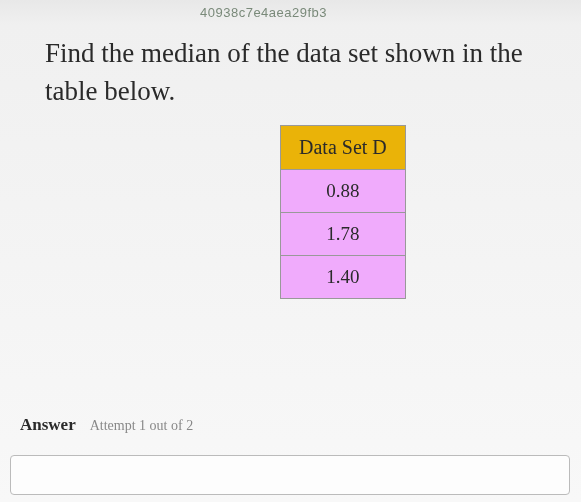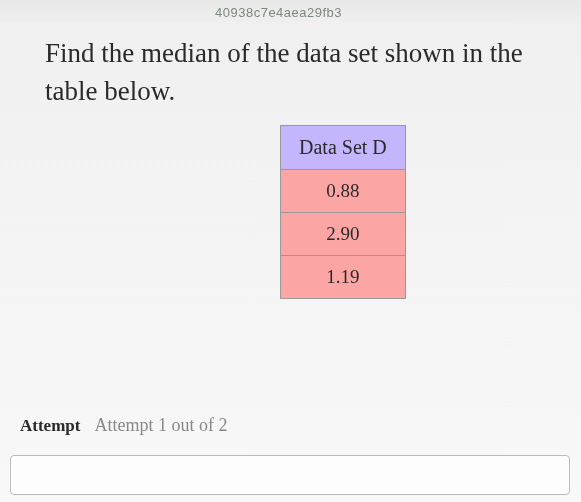--- a/index.html
+++ b/index.html
@@ -16,21 +16,20 @@
       overflow: hidden;
     }
     .watermark {
       position: absolute;
       top: 5px;
       left: 200px;
       font-family: Arial, sans-serif;
       font-size: 13px;
       color: #7a8a7a;
       letter-spacing: 0.5px;
-      margin-left: 15px;
     }
     .question-text {
       position: absolute;
       top: 35px;
       left: 45px;
       right: 0;
       font-size: 27px;
       color: #2a2a2a;
       line-height: 1.4;
     }
@@ -39,44 +38,44 @@
       top: 125px;
       left: 280px;
       border-collapse: collapse;
       font-family: Georgia, serif;
     }
     .data-table th {
       border: 1.5px solid #999;
       padding: 10px 18px;
       font-size: 20px;
       font-weight: normal;
-      background: #c4b5fd;
+      background: #eab308;
       color: #2a2a2a;
     }
     .data-table td {
       border: 1.5px solid #999;
       padding: 10px 26px;
       font-size: 19px;
       text-align: center;
       color: #2a2a2a;
-      background: #fca5a5;
+      background: #f0abfc;
     }
     .answer-section {
       position: absolute;
       top: 415px;
       left: 20px;
     }
     .answer-label {
       font-size: 17px;
       font-weight: bold;
       color: #2a2a2a;
       display: inline;
     }
     .attempt-text {
-      font-size: 18px;
+      font-size: 14px;
       color: #888;
       display: inline;
       margin-left: 10px;
     }
     .answer-input {
       position: absolute;
       top: 455px;
       left: 10px;
       width: 560px;
       height: 40px;
@@ -99,26 +98,26 @@
   <thead>
     <tr>
       <th>Data Set D</th>
     </tr>
   </thead>
   <tbody>
     <tr>
         <td>0.88</td>
       </tr>
     <tr>
-        <td>2.90</td>
+        <td>1.78</td>
       </tr>
     <tr>
-        <td>1.19</td>
+        <td>1.40</td>
       </tr>
   </tbody>
 </table>
 
 <div class="answer-section">
-  <span class="answer-label">Attempt</span>
+  <span class="answer-label">Answer</span>
   <span class="attempt-text">Attempt 1 out of 2</span>
 </div>
 
 <input type="text" class="answer-input" value="" style="">
 
 </body></html>

